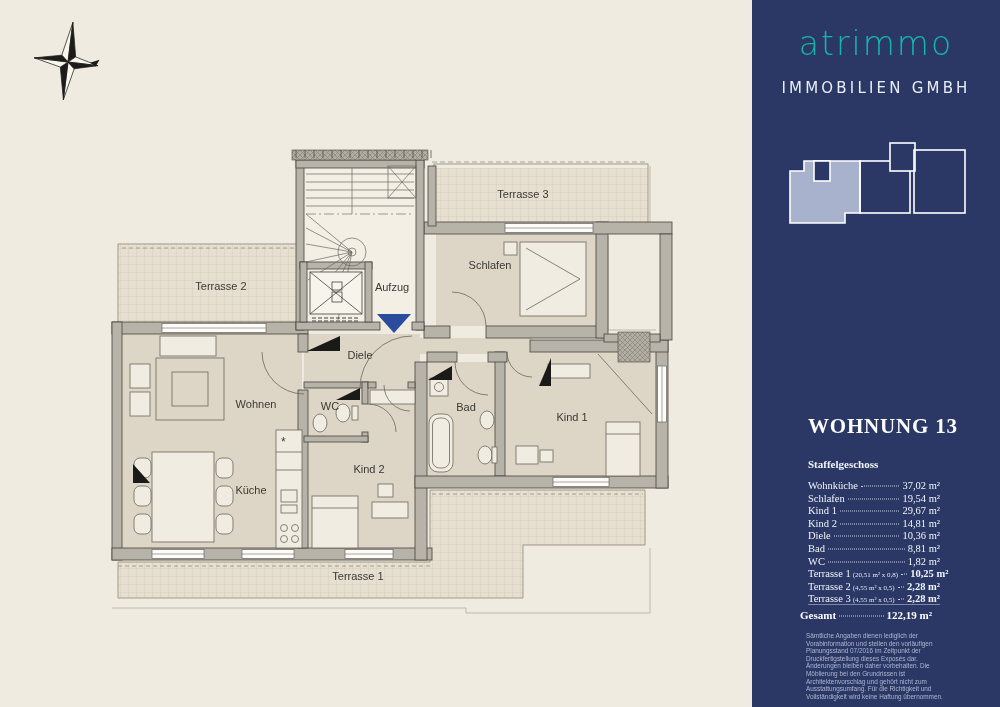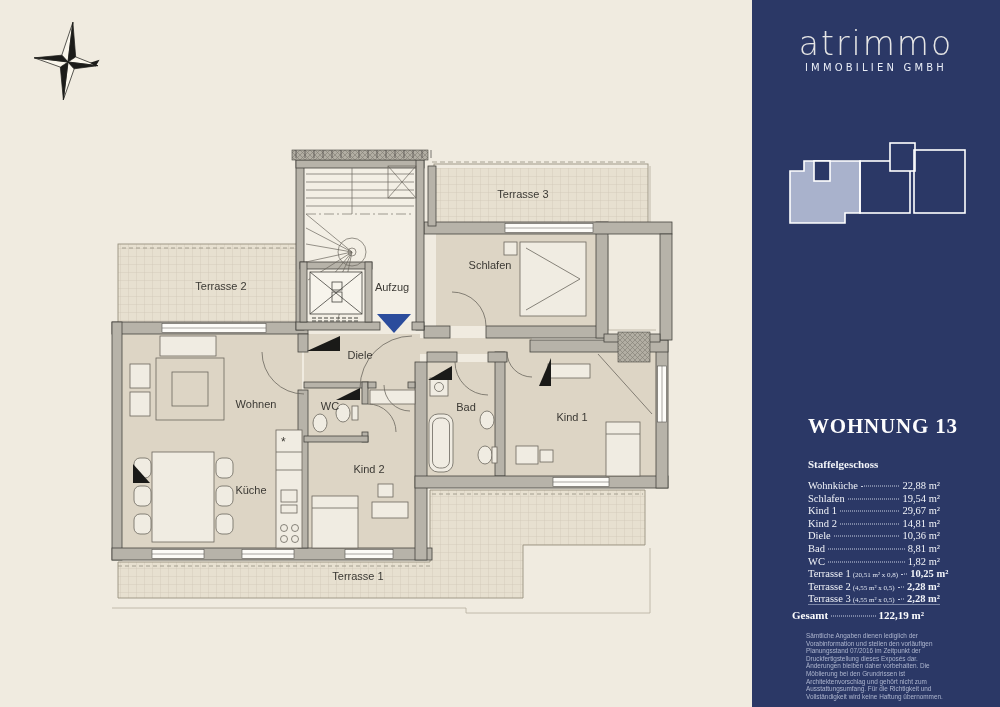--- a/index.html
+++ b/index.html
@@ -7,42 +7,42 @@
        font-family:"Liberation Sans",sans-serif;position:relative;}
   .page{position:absolute;inset:0;width:1000px;height:707px;}
   .plan-area{position:absolute;left:0;top:0;width:752px;height:707px;}
   .plan-area svg{display:block;}
 
   
   .sidebar{position:absolute;left:752px;top:0;width:248px;height:707px;
            background:#2b3866;color:#fff;}
   .logo-block{position:absolute;top:27px;left:0;right:0;text-align:center;}
   .logo-word{font-family:"DejaVu Sans",sans-serif;font-weight:300;
-             font-size:33px;letter-spacing:2px;color:#e5e5e5;line-height:1;}
-  .logo-sub{font-family:"DejaVu Sans",sans-serif;font-size:10px;
-            letter-spacing:3.2px;color:#e9edf6;margin-top:2px;}
+             font-size:33px;letter-spacing:2px;color:#14b8a6;line-height:1;}
+  .logo-sub{font-family:"DejaVu Sans",sans-serif;font-size:15px;
+            letter-spacing:3.2px;color:#e9edf6;margin-top:19px;}
   .minimap{position:absolute;top:133px;left:22px;}
   .unit-title{position:absolute;top:414px;left:56px;margin:0;
               font-family:"Liberation Serif",serif;font-weight:bold;
               font-size:21px;letter-spacing:0.8px;color:#fdfdfe;}
   .unit-floor{position:absolute;top:458px;left:56px;
               font-family:"Liberation Serif",serif;font-weight:bold;
               font-size:11px;color:#f2f4f9;}
   .area-list{position:absolute;top:480px;left:56px;width:132px;margin:0;
              padding:0;list-style:none;font-family:Liberation Serif, serif;
              font-size:10.5px;color:#f2f4f9;}
   .area-row{display:flex;align-items:baseline;height:12.6px;white-space:nowrap;}
   .area-row .note{font-size:7px;margin-left:2px;color:#dfe4ef;}
   .area-row .dots{flex:1;border-bottom:1.3px dotted #c9d0e1;
                   margin:0 3px;transform:translateY(-2.5px);min-width:6px;}
   .area-row .val{font-weight:normal;}
   .area-row.bold-val .val{font-weight:bold;}
   .rule{position:absolute;top:604px;left:56px;width:132px;height:0;
         border-top:1px solid #7d88a9;}
-  .total-row{position:absolute;top:609px;left:40px;width:132px;
+  .total-row{position:absolute;top:609px;left:48px;width:132px;
              display:flex;align-items:baseline;
              font-family:"Liberation Serif",serif;font-size:11px;
              font-weight:bold;color:#fdfdfe;white-space:nowrap;}
   .total-row .dots{flex:1;border-bottom:1.3px dotted #c9d0e1;
                    margin:0 3px;transform:translateY(-2.5px);}
   .disclaimer{position:absolute;top:632px;left:54px;width:142px;margin:0;
               font-size:6.4px;line-height:7.6px;color:#aeb6cf;
               font-family:"Liberation Sans",sans-serif;text-align:left;}
 </style>
 </head>
@@ -290,21 +290,21 @@
       <rect x="140" y="17" width="51" height="63" fill="none" stroke="#ffffff" stroke-width="1.6"></rect>
     </svg>
 
     <h1 class="unit-title">WOHNUNG 13</h1>
     <div class="unit-floor">Staffelgeschoss</div>
 
     <ul class="area-list">
       <li class="area-row">
         <span class="lbl">Wohnküche</span>
         <span class="dots"></span>
-        <span class="val">22,88 m²</span>
+        <span class="val">37,02 m²</span>
       </li>
       <li class="area-row">
         <span class="lbl">Schlafen</span>
         <span class="dots"></span>
         <span class="val">19,54 m²</span>
       </li>
       <li class="area-row">
         <span class="lbl">Kind 1</span>
         <span class="dots"></span>
         <span class="val">29,67 m²</span>

